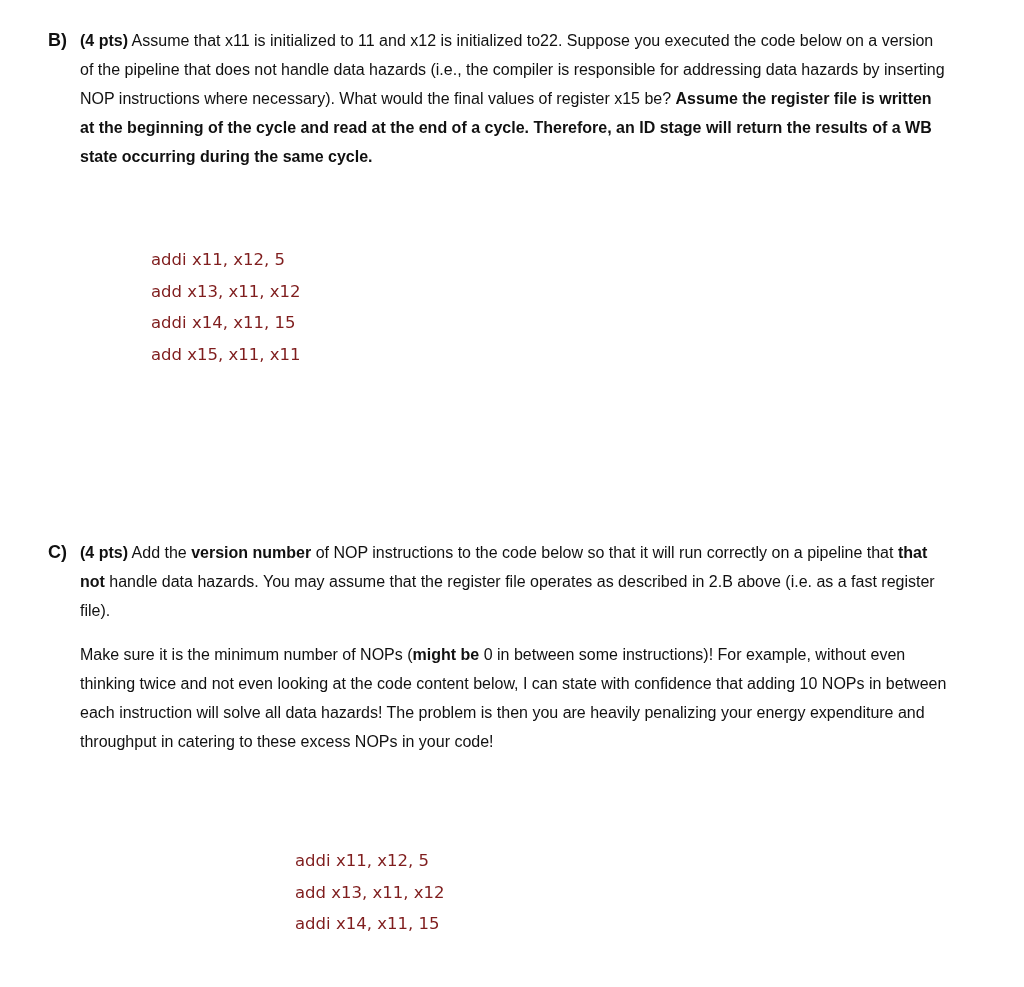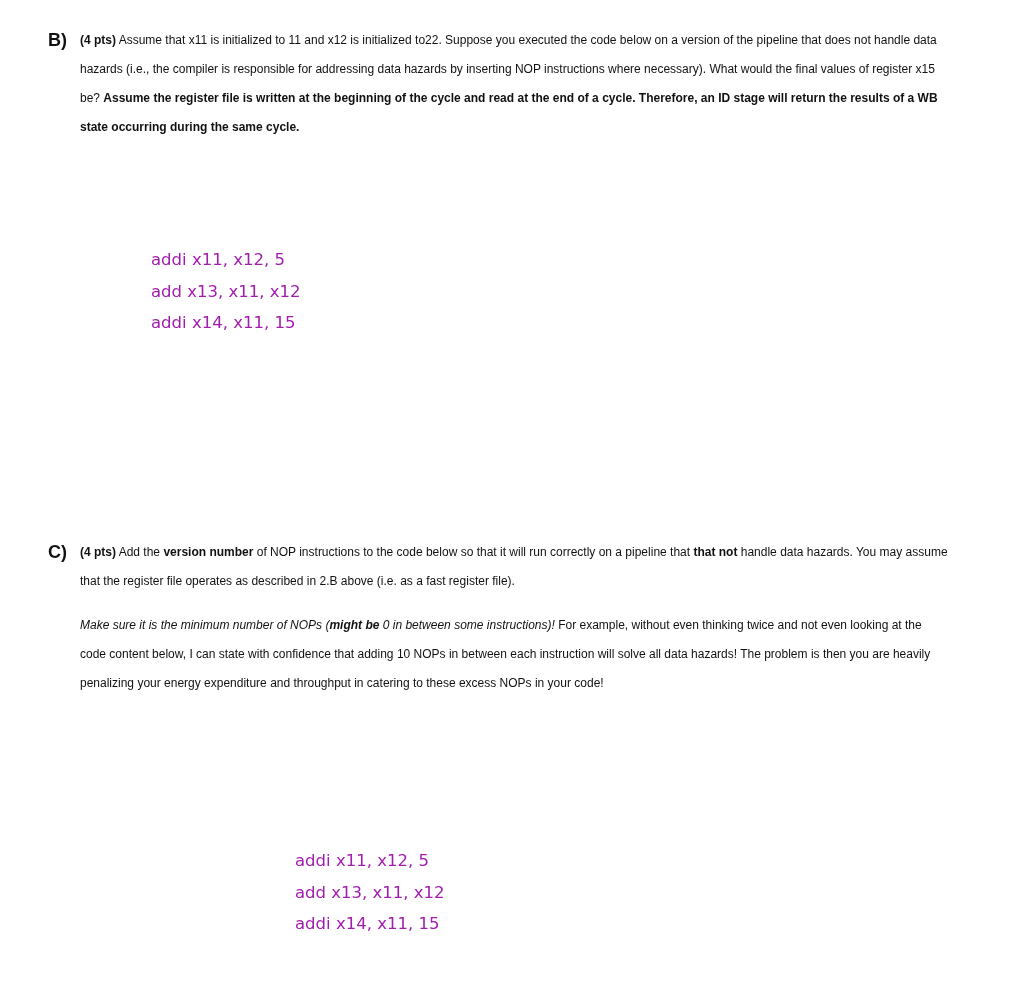--- a/index.html
+++ b/index.html
@@ -23,37 +23,37 @@
     .q-label {
       position: absolute;
       left: 0;
       top: 0;
       font-weight: bold;
       font-size: 18px;
       line-height: 29px;
     }
     .q-body {
       margin-left: 32px;
-      font-size: 12px;
+      font-size: 16px;
       line-height: 29px;
     }
     .q-body p {
       margin: 0;
     }
     .q-body p + p {
       margin-top: 15px;
     }
     b { font-weight: bold; }
-    .ital { font-style: italic; }
+    .ital { }
     .code {
       position: absolute;
       font-family: "DejaVu Sans", sans-serif;
       font-size: 16.5px;
       line-height: 31.5px;
-      color: #a21caf;
+      color: #7f1d1d;
     }
     .code-line {
       white-space: pre;
     }
     #qB { top: 26px; }
     #codeB { left: 151px; top: 244px; }
     #qC { top: 538px; }
     #codeC { left: 295px; top: 845px; }
   </style>
 </head>
@@ -63,20 +63,21 @@
   <span class="q-label">B)</span>
   <div class="q-body">
     <p><b>(4 pts)</b><span> Assume that x11 is initialized to 11 and x12 is initialized to22. Suppose you executed the code below on a version of the pipeline that does not handle data hazards (i.e., the compiler is responsible for addressing data hazards by inserting NOP instructions where necessary). What would the final values of register x15 be? </span><b>Assume the register file is written at the beginning of the cycle and read at the end of a cycle. Therefore, an ID stage will return the results of a WB state occurring during the same cycle.</b></p>
   </div>
 </div>
 
 <div class="code" id="codeB">
   <div class="code-line">addi x11, x12, 5</div>
   <div class="code-line">add x13, x11, x12</div>
   <div class="code-line">addi x14, x11, 15</div>
+  <div class="code-line">add x15, x11, x11</div>
 </div>
 
 <div class="question" id="qC">
   <span class="q-label">C)</span>
   <div class="q-body">
     <p><b>(4 pts)</b><span> Add the </span><b>version number</b><span> of NOP instructions to the code below so that it will run correctly on a pipeline that </span><b>that not</b><span> handle data hazards. You may assume that the register file operates as described in 2.B above (i.e. as a fast register file).</span></p>
     <p><span class="ital">Make sure it is the minimum number of NOPs (</span><b class="ital">might be</b><span class="ital"> 0 in between some instructions)!</span><span> For example, without even thinking twice and not even looking at the code content below, I can state with confidence that adding 10 NOPs in between each instruction will solve all data hazards! The problem is then you are heavily penalizing your energy expenditure and throughput in catering to these excess NOPs in your code!</span></p>
   </div>
 </div>
 

